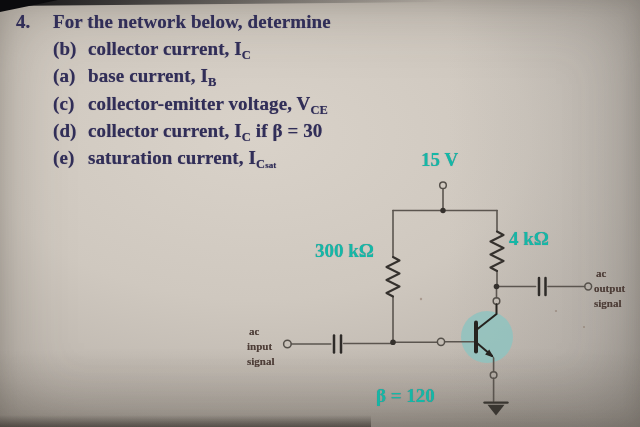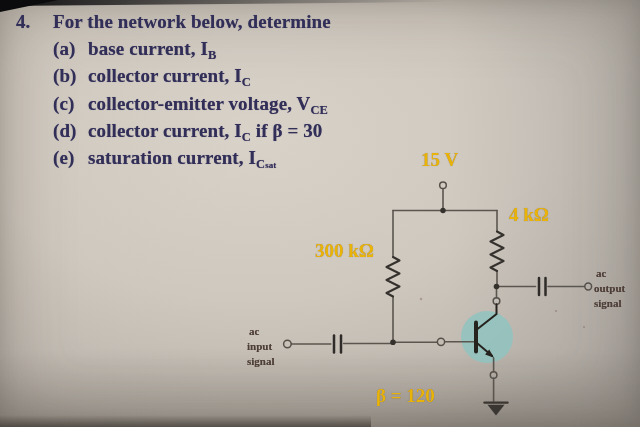--- a/index.html
+++ b/index.html
@@ -21,24 +21,24 @@
 
   .problem{position:absolute;left:16px;top:8px;color:#312e58;font-weight:700;
            font-size:19px;line-height:27.2px;letter-spacing:0.1px;white-space:nowrap;
            text-shadow:0 0 0.7px rgba(49,46,88,0.55);}
   .head .num{display:inline-block;width:37px;}
   .item{padding-left:37px;}
   .ilabel{display:inline-block;width:35px;}
   sub{font-size:12.5px;vertical-align:-4px;line-height:0;}
   .subsub{font-size:9px;text-align:right;}
 
-  .clabel{position:absolute;color:#eab308;font-weight:700;font-size:19px;white-space:nowrap;
+  .clabel{position:absolute;color:#14b8a6;font-weight:700;font-size:19px;white-space:nowrap;
           text-shadow:0 0 0.7px rgba(49,46,88,0.5);}
   .lbl-15v{left:421px;top:149px;}
-  .lbl-4k{left:509px;top:204px;}
+  .lbl-4k{left:509px;top:228px;}
   .lbl-500k{left:300px;top:240px;width:74px;text-align:right;}
   .lbl-beta{left:376px;top:385px;}
 
   .siglabel{position:absolute;color:#4e3e38;font-weight:700;font-size:11px;line-height:15px;
             text-shadow:0 0 0.5px rgba(78,62,56,0.6);}
   .siglabel span{display:block;}
   .siglabel .l1{margin-left:2px;}
   .sig-in{left:247px;top:324px;}
   .sig-out{left:594px;top:266px;}
 
@@ -63,24 +63,24 @@
   <div class="paper"></div>
   <div class="top-strip"></div>
   <div class="corner-wedge"></div>
   <div class="bottom-shade"></div>
 
   <div class="problem">
     <div class="head">
       <span class="num">4.</span><span>For the network below, determine</span>
     </div>
     <div class="item">
-      <span class="ilabel">(a)</span><span>base current, </span><span>I</span><sub>B</sub><sub class="subsub"></sub><span></span>
+      <span class="ilabel">(b)</span><span>collector current, </span><span>I</span><sub>C</sub><sub class="subsub"></sub><span></span>
     </div>
     <div class="item">
-      <span class="ilabel">(b)</span><span>collector current, </span><span>I</span><sub>C</sub><sub class="subsub"></sub><span></span>
+      <span class="ilabel">(a)</span><span>base current, </span><span>I</span><sub>B</sub><sub class="subsub"></sub><span></span>
     </div>
     <div class="item">
       <span class="ilabel">(c)</span><span>collector-emitter voltage, </span><span>V</span><sub>CE</sub><sub class="subsub"></sub><span></span>
     </div>
     <div class="item">
       <span class="ilabel">(d)</span><span>collector current, </span><span>I</span><sub>C</sub><sub class="subsub"></sub><span> if β = 30</span>
     </div>
     <div class="item">
       <span class="ilabel">(e)</span><span>saturation current, </span><span>I</span><sub>C</sub><sub class="subsub">sat</sub><span></span>
     </div>

